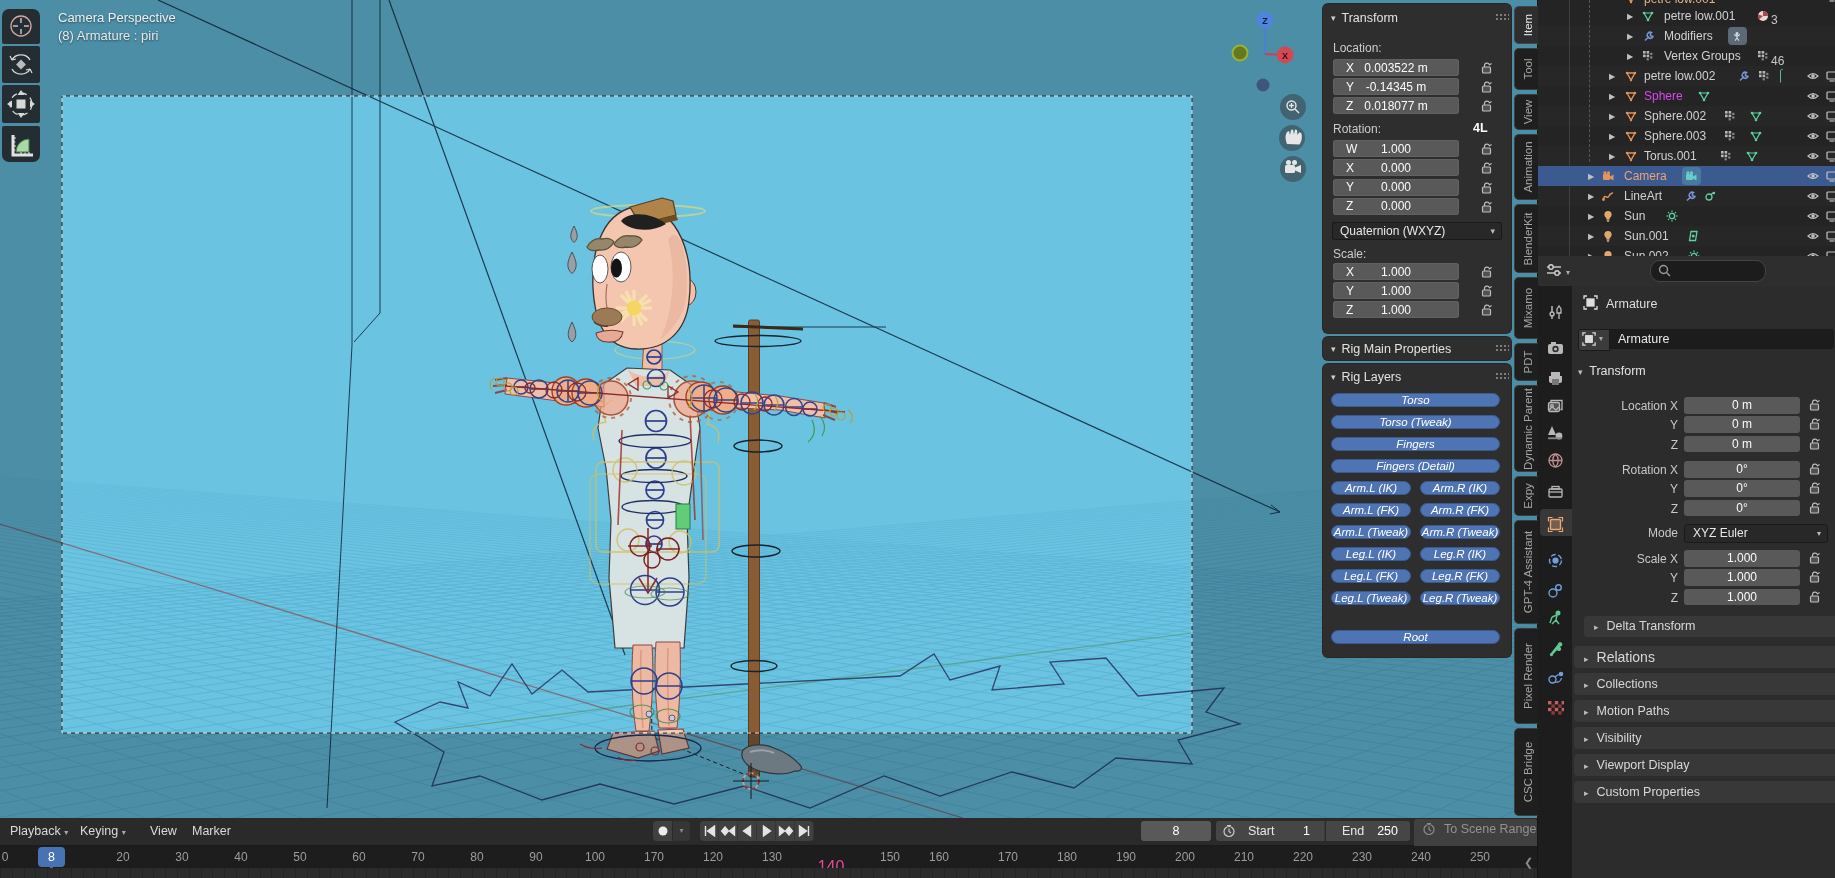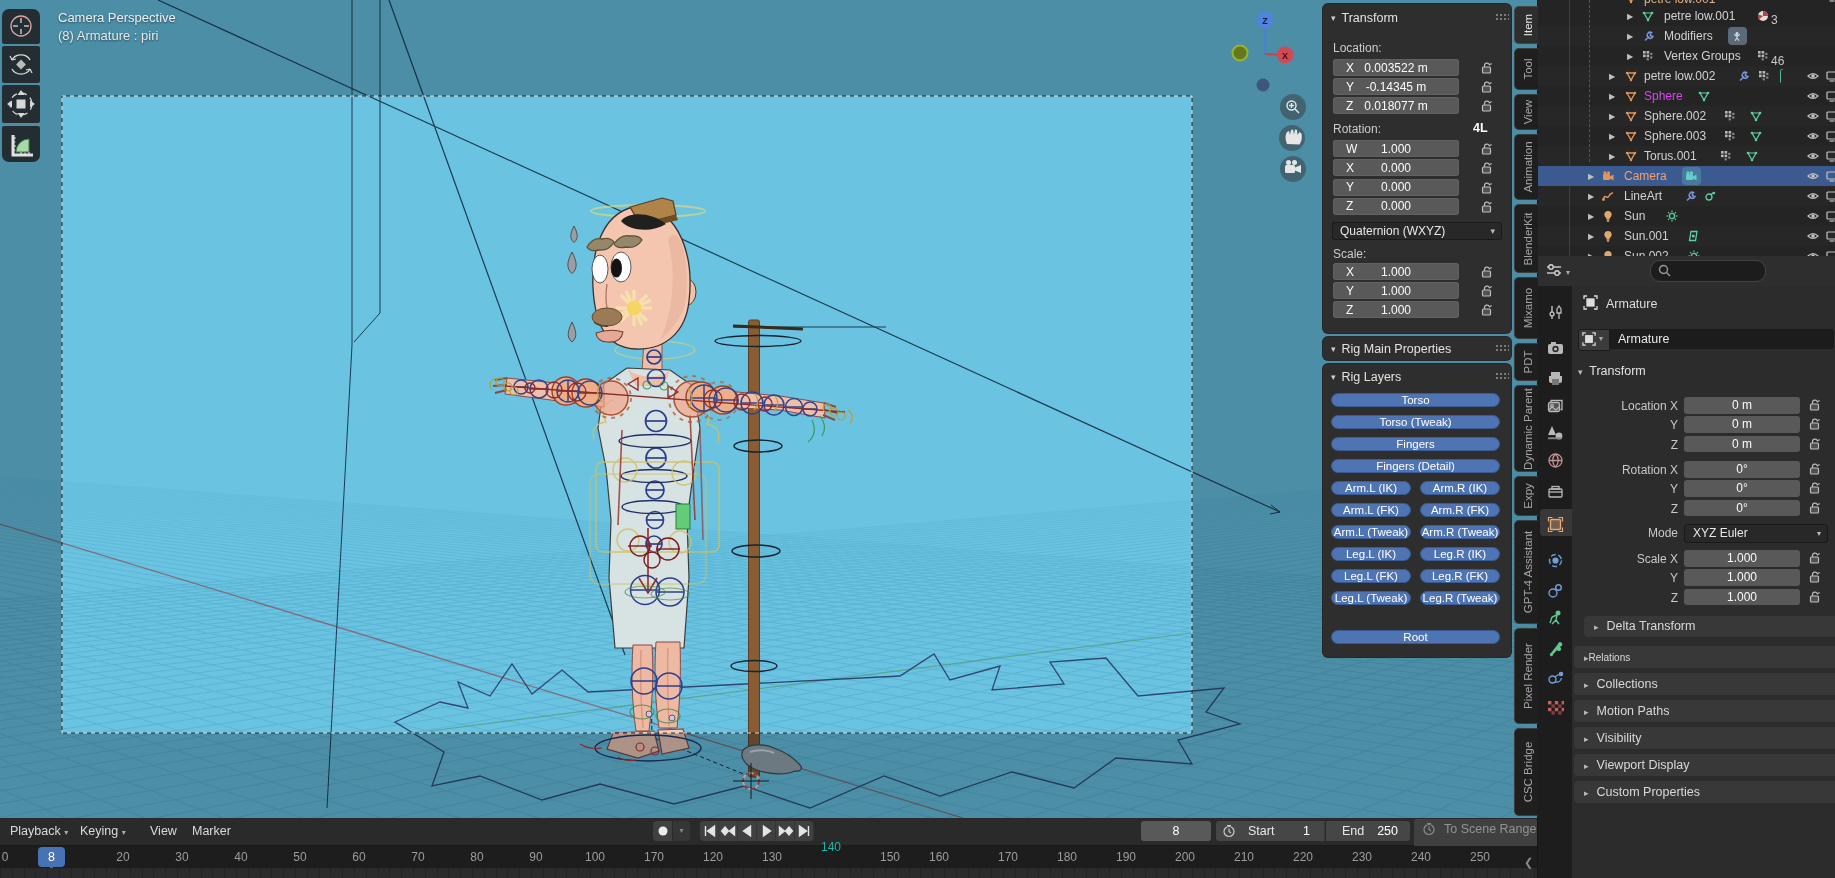--- a/index.html
+++ b/index.html
@@ -13,21 +13,21 @@
   .grip{position:absolute;right:7px;top:9px;width:14px;height:7px;opacity:.55;
     background:radial-gradient(circle,#bbb 34%,transparent 36%);background-size:4px 4px;}
   .lbl{color:#cccccc;font-size:12px;}
   .nf{position:absolute;height:17px;background:#595959;border-radius:3px;color:#fbfbfb;
      font-size:12px;display:flex;align-items:center;box-shadow:inset 0 0 0 1px #666a}
   .nf .k{margin-left:13px;}
   .nf .v{position:absolute;width:100%;text-align:center;}
   .dd{position:absolute;height:18px;background:#282828;border-radius:3px;color:#e8e8e8;
      font-size:12px;display:flex;align-items:center;box-shadow:inset 0 0 0 1px #1a1a1a;}
   .rb{position:absolute;height:14px;background:#4e74b4;border:1px solid #3a5a92;border-radius:8px;
-     color:#fff;font-size:11.5px;white-space:nowrap;display:flex;align-items:center;justify-content:center;box-sizing:border-box;}
+     color:#fff;font-size:11.5px;white-space:nowrap;display:flex;align-items:center;justify-content:center;box-sizing:border-box;font-style:italic;}
   .tab{position:absolute;left:1514px;width:25px;background:#1f1f1f;border:1px solid #3c3c3c;border-right:none;
      border-radius:5px 0 0 5px;color:#a5a5a5;font-size:11.5px;}
   .tab span{position:absolute;left:50%;top:50%;transform:translate(-50%,-50%) rotate(-90deg);white-space:nowrap;}
   .tab.on{background:#2e2e2e;color:#e4e4e4;border-color:#444;}
   #outliner{left:1538px;top:0;width:297px;height:256px;background:#252525;overflow:hidden;}
   .car2{color:#c0c0c0;font-size:8px;}
   #props{left:1538px;top:256px;width:297px;height:622px;background:#2c2c2c;overflow:hidden;}
   #ptabs{position:absolute;left:0;top:30px;width:34px;height:592px;background:#1d1d1d;}
   #timeline{left:0;top:818px;width:1537px;height:60px;background:#2b2b2b;}
   .menu{color:#dadada;font-size:12.5px;}
@@ -1190,21 +1190,21 @@
     </svg>
 <div class="abs" style="left:0;top:334.8px;width:140px;text-align:right;color:#c8c8c8">Z</div>
     <div class="abs" style="left:146px;top:332.8px;width:116px;height:16.5px;background:#595959;border-radius:3px;color:#fbfbfb;text-align:center;line-height:16px">1.000</div>
     <svg class="abs" style="left:270px;top:333.8px" width="14" height="14" viewBox="0 0 14 14">
       <g fill="none" stroke="#bdbdbd" stroke-width="1.2">
         <rect x="2.5" y="6" width="8" height="6" rx="1" fill="#bdbdbd" fill-opacity="0.25"></rect>
         <path d="M4.5,6 V4.6 a2.5,2.5 0 0 1 4.9,-0.7 l2.2,-1.5"></path>
       </g>
     </svg>
 <div class="abs" style="left:46px;top:360px;width:251px;height:21px;background:#383838;border-radius:4px 0 0 4px;color:#d8d8d8;line-height:21px"><span style="margin-left:10px;font-size:9px;color:#bbb">▸</span><span style="margin-left:8px;font-size:12.5px">Delta Transform</span></div>
-<div class="abs" style="left:36px;top:390px;width:261px;height:22px;background:#383838;border-radius:4px 0 0 4px;color:#d8d8d8;line-height:22px"><span style="margin-left:10px;font-size:9px;color:#bbb">▸</span><span style="font-size:10px">Relations</span></div>
+<div class="abs" style="left:36px;top:390px;width:261px;height:22px;background:#383838;border-radius:4px 0 0 4px;color:#d8d8d8;line-height:22px"><span style="margin-left:10px;font-size:9px;color:#bbb">▸</span><span style="margin-left:8px;font-size:14px">Relations</span></div>
 <div class="abs" style="left:36px;top:417px;width:261px;height:22px;background:#383838;border-radius:4px 0 0 4px;color:#d8d8d8;line-height:22px"><span style="margin-left:10px;font-size:9px;color:#bbb">▸</span><span style="margin-left:8px;font-size:12.5px">Collections</span></div>
 <div class="abs" style="left:36px;top:444px;width:261px;height:22px;background:#383838;border-radius:4px 0 0 4px;color:#d8d8d8;line-height:22px"><span style="margin-left:10px;font-size:9px;color:#bbb">▸</span><span style="margin-left:8px;font-size:12.5px">Motion Paths</span></div>
 <div class="abs" style="left:36px;top:471px;width:261px;height:22px;background:#383838;border-radius:4px 0 0 4px;color:#d8d8d8;line-height:22px"><span style="margin-left:10px;font-size:9px;color:#bbb">▸</span><span style="margin-left:8px;font-size:12.5px">Visibility</span></div>
 <div class="abs" style="left:36px;top:498px;width:261px;height:22px;background:#383838;border-radius:4px 0 0 4px;color:#d8d8d8;line-height:22px"><span style="margin-left:10px;font-size:9px;color:#bbb">▸</span><span style="margin-left:8px;font-size:12.5px">Viewport Display</span></div>
 <div class="abs" style="left:36px;top:525px;width:261px;height:22px;background:#383838;border-radius:4px 0 0 4px;color:#d8d8d8;line-height:22px"><span style="margin-left:10px;font-size:9px;color:#bbb">▸</span><span style="margin-left:8px;font-size:12.5px">Custom Properties</span></div>
 </div>
 
 <div id="timeline" class="abs">
 <div class="abs" style="left:0;top:0;width:1537px;height:27px;background:#2a2a2a;border-bottom:1px solid #1a1a1a"></div>
 <div class="menu abs" style="left:10px;top:6px">Playback <span style="font-size:8px;color:#aaa">▾</span></div>
@@ -1281,21 +1281,21 @@
 <div class="abs" style="left:221.0px;top:32px;width:40px;text-align:center;color:#9c9c9c;font-size:12px">40</div>
 <div class="abs" style="left:280.0px;top:32px;width:40px;text-align:center;color:#9c9c9c;font-size:12px">50</div>
 <div class="abs" style="left:339.0px;top:32px;width:40px;text-align:center;color:#9c9c9c;font-size:12px">60</div>
 <div class="abs" style="left:398.0px;top:32px;width:40px;text-align:center;color:#9c9c9c;font-size:12px">70</div>
 <div class="abs" style="left:457.0px;top:32px;width:40px;text-align:center;color:#9c9c9c;font-size:12px">80</div>
 <div class="abs" style="left:516.0px;top:32px;width:40px;text-align:center;color:#9c9c9c;font-size:12px">90</div>
 <div class="abs" style="left:575.0px;top:32px;width:40px;text-align:center;color:#9c9c9c;font-size:12px">100</div>
 <div class="abs" style="left:634.0px;top:32px;width:40px;text-align:center;color:#9c9c9c;font-size:12px">170</div>
 <div class="abs" style="left:693.0px;top:32px;width:40px;text-align:center;color:#9c9c9c;font-size:12px">120</div>
 <div class="abs" style="left:752.0px;top:32px;width:40px;text-align:center;color:#9c9c9c;font-size:12px">130</div>
-<div class="abs" style="left:811.0px;top:22px;width:40px;text-align:center;color:#14b8a6;font-size:12px">140</div>
+<div class="abs" style="left:811.0px;top:40px;width:40px;text-align:center;color:#ec4899;font-size:16px">140</div>
 <div class="abs" style="left:870.0px;top:32px;width:40px;text-align:center;color:#9c9c9c;font-size:12px">150</div>
 <div class="abs" style="left:929.0px;top:32px;width:40px;text-align:left;color:#9c9c9c;font-size:12px">160</div>
 <div class="abs" style="left:988.0000000000001px;top:32px;width:40px;text-align:center;color:#9c9c9c;font-size:12px">170</div>
 <div class="abs" style="left:1047.0px;top:32px;width:40px;text-align:center;color:#9c9c9c;font-size:12px">180</div>
 <div class="abs" style="left:1106.0px;top:32px;width:40px;text-align:center;color:#9c9c9c;font-size:12px">190</div>
 <div class="abs" style="left:1165.0px;top:32px;width:40px;text-align:center;color:#9c9c9c;font-size:12px">200</div>
 <div class="abs" style="left:1224.0px;top:32px;width:40px;text-align:center;color:#9c9c9c;font-size:12px">210</div>
 <div class="abs" style="left:1283.0px;top:32px;width:40px;text-align:center;color:#9c9c9c;font-size:12px">220</div>
 <div class="abs" style="left:1342.0px;top:32px;width:40px;text-align:center;color:#9c9c9c;font-size:12px">230</div>
 <div class="abs" style="left:1401.0px;top:32px;width:40px;text-align:center;color:#9c9c9c;font-size:12px">240</div>

